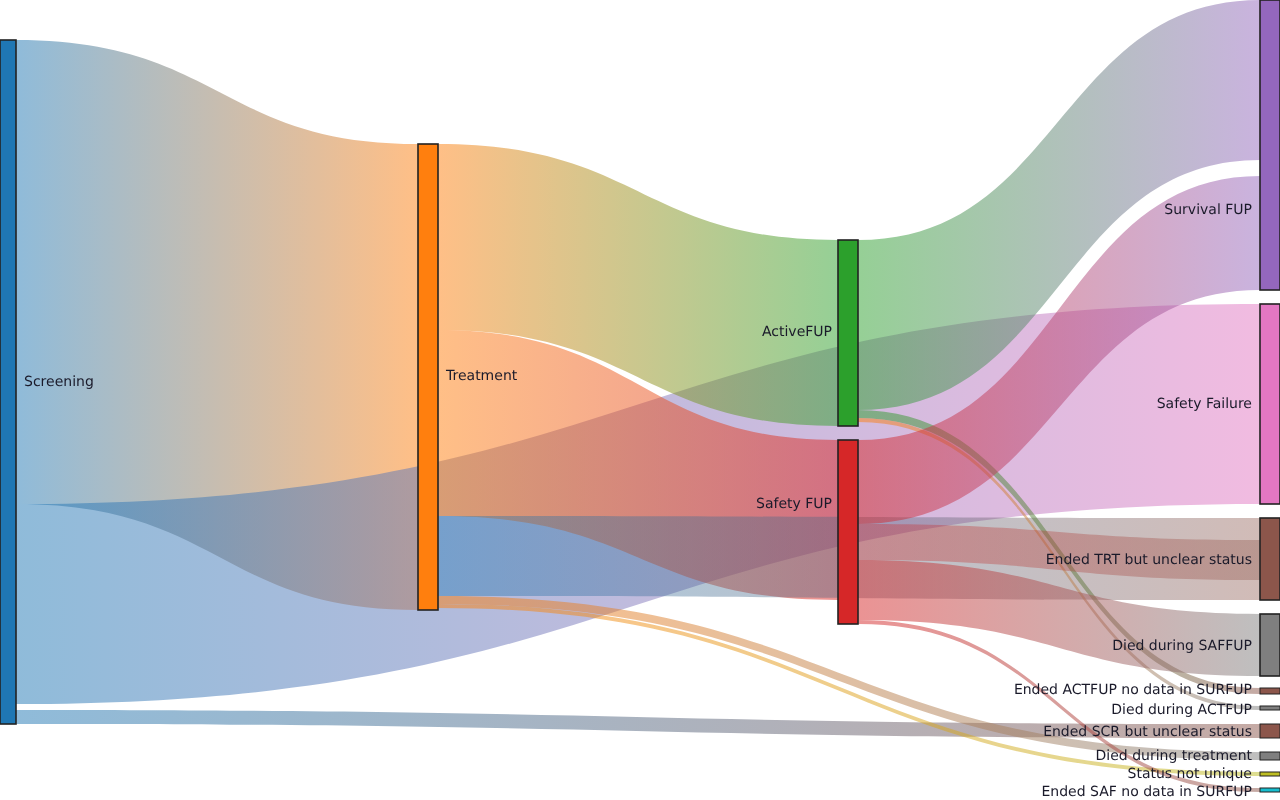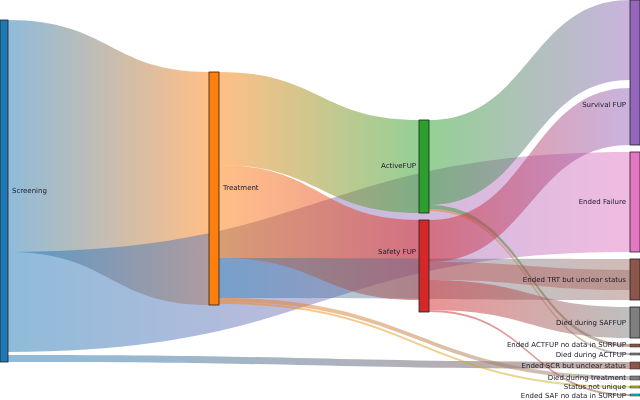--- a/index.html
+++ b/index.html
@@ -111,21 +111,21 @@
   <rect x="630" y="376" width="10" height="4" fill="#7f7f7f" stroke="#222" stroke-width="0.5"></rect>
   <rect x="630" y="386" width="10" height="2" fill="#bcbd22" stroke="#222" stroke-width="0.5"></rect>
   <rect x="630" y="394" width="10" height="2" fill="#17becf" stroke="#222" stroke-width="0.5"></rect>
 </svg>
 
 <div class="lbl" style="left:12px; top:187px;">Screening</div>
 <div class="lbl" style="left:223px; top:184px;">Treatment</div>
 <div class="lbl r" style="right:224px; top:162px;">ActiveFUP</div>
 <div class="lbl r" style="right:224px; top:248px;">Safety FUP</div>
 <div class="lbl r" style="right:14px; top:69px;margin-top:32px;">Survival FUP</div>
-<div class="lbl r" style="right:14px; top:198px;">Ended Failure</div>
+<div class="lbl r" style="right:14px; top:198px;">Safety Failure</div>
 <div class="lbl r" style="right:14px; top:276px;">Ended TRT but unclear status</div>
 <div class="lbl r" style="right:14px; top:319px;padding-left:21px;">Died during SAFFUP</div>
 <div class="lbl r" style="right:14px; top:341px;">Ended ACTFUP no data in SURFUP</div>
 <div class="lbl r" style="right:14px; top:351px;">Died during ACTFUP</div>
 <div class="lbl r" style="right:14px; top:362px;">Ended SCR but unclear status</div>
 <div class="lbl r" style="right:14px; top:374px;">Died during treatment</div>
 <div class="lbl r" style="right:14px; top:383px;">Status not unique</div>
 <div class="lbl r" style="right:14px; top:392px;">Ended SAF no data in SURFUP</div>
 
 </body></html>

